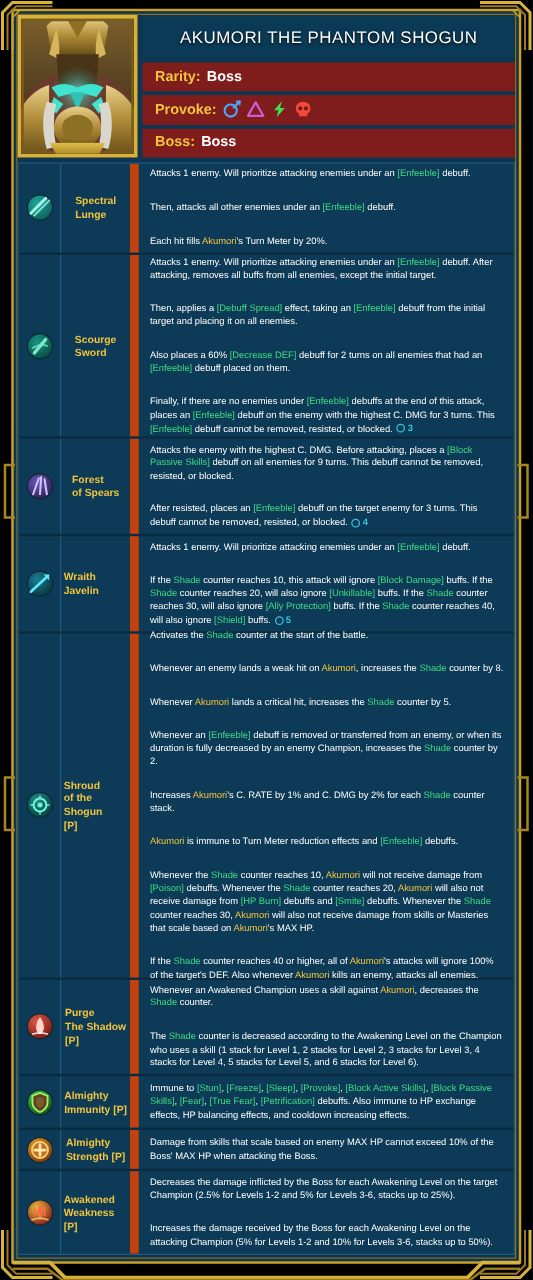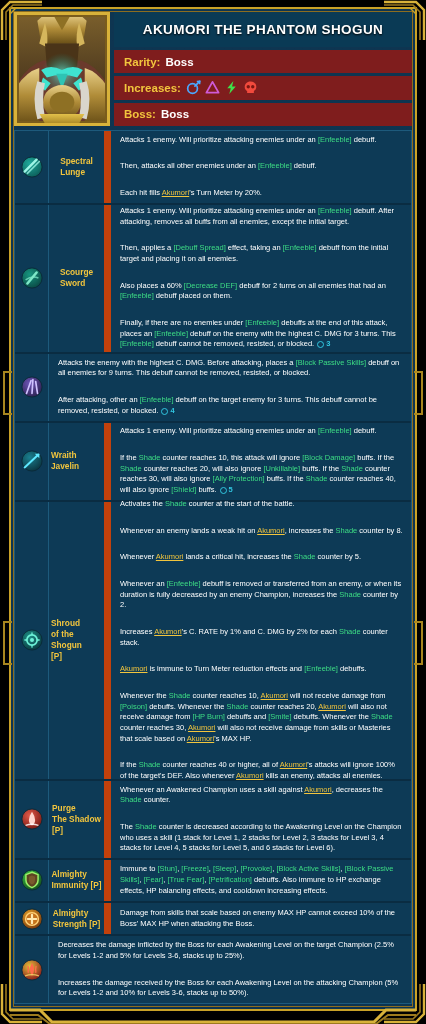--- a/index.html
+++ b/index.html
@@ -81,21 +81,21 @@
     bottom:-3px; width:56px; height:12px;
     background:linear-gradient(180deg,#e2c04a,#9c7a1e);
     clip-path:polygon(10% 0,90% 0,78% 100%,22% 100%);
     z-index:5;
   }
 
   .hdr-right{ flex:1; display:flex; flex-direction:column; gap:3px; }
   .title-bar{
     background:#0a3a55;
     height:36px; display:flex; align-items:center; justify-content:center;
-    color:#ffffff; font-size:13.5px; font-weight:bold; letter-spacing:.4px;
+    color:#ffffff; font-size:13.5px; font-weight:normal; letter-spacing:.4px;
     text-shadow:0 1px 2px #000;
   }
   .info-row{
     background:#7f1d1d;
     height:24px; display:flex; align-items:center; gap:5px;
     padding:0 10px;
     font-size:11.5px;
   }
   .info-label{ color:#f2c53d; font-weight:bold; }
   .info-value{ color:#ffffff; font-weight:bold; }
@@ -136,21 +136,21 @@
     flex:1;
     padding:6px 8px 6px 9px;
     color:#ffffff;
     font-size:7.5px;
     line-height:1.42;
     display:flex; flex-direction:column; justify-content:center;
     gap:16px;
   }
   .sk-para{ margin:0; }
   .eff{ color:#3ddc84; }
-  .eff-y{ color:#f2c53d;text-decoration:underline; }
+  .eff-y{ color:#f2c53d; }
   .cd-badge{
     display:inline-flex; align-items:center; gap:2px;
     vertical-align:middle; margin-left:3px;
   }
   .cd-dot{
     width:7px; height:7px; border-radius:50%;
     border:1.4px solid #31c6e0; background:transparent;
     display:inline-block;
   }
   .cd-num{ color:#31c6e0; font-size:7.5px; font-weight:bold; }
@@ -268,21 +268,21 @@
 
       <div class="hdr-right">
         <div class="title-bar">AKUMORI THE PHANTOM SHOGUN</div>
 
         <div class="info-row">
           <span class="info-label">Rarity:</span>
           <span class="info-value">Boss</span>
         </div>
 
         <div class="info-row">
-          <span class="info-label">Increases:</span>
+          <span class="info-label">Provoke:</span>
           <span class="aff-icons">
             <svg width="15" height="15" viewBox="0 0 16 16">
               <circle cx="7" cy="9" r="5.2" fill="none" stroke="#4aa8ff" stroke-width="1.8"></circle>
               <path d="M9.5 6.5 L14.5 1.5" stroke="#4aa8ff" stroke-width="1.8" stroke-linecap="round"></path>
               <path d="M11.5 1.5 L14.8 1.2 L14.5 4.5" fill="none" stroke="#4aa8ff" stroke-width="1.6" stroke-linejoin="round"></path>
             </svg>
             <svg width="15" height="15" viewBox="0 0 16 16">
               <path d="M8 2 L14.5 13.5 L1.5 13.5 Z" fill="none" stroke="#cf5bd8" stroke-width="1.9" stroke-linejoin="round"></path>
             </svg>
             <svg width="15" height="15" viewBox="0 0 16 16">
@@ -356,23 +356,24 @@
               <defs>
                 <radialGradient id="g_forestofspearsicon" cx="38%" cy="32%" r="72%">
                   <stop offset="0%" stop-color="#6d55b8"></stop>
                   <stop offset="100%" stop-color="#2b2150"></stop>
                 </radialGradient>
               </defs>
               <circle cx="12" cy="12" r="11" fill="url(#g_forestofspearsicon)" stroke="#0a2a38" stroke-width="1"></circle>
               <path d="M6 19 L11 5 M12 19 L13 4 M18 19 L16 6" stroke="#cfc3ff" stroke-width="1.8" stroke-linecap="round"></path>
             </svg>
           </div>
+          <div class="sk-name-cell">Forest<br>of Spears</div>
           <div class="sk-desc-cell">
             <p class="sk-para"><span>Attacks the enemy with the highest C. DMG. Before attacking, places a </span><span class="eff">[Block Passive Skills]</span><span> debuff on all enemies for 9 turns. This debuff cannot be removed, resisted, or blocked.</span></p>
-            <p class="sk-para"><span>After attacking, other an </span><span class="eff">[Enfeeble]</span><span> debuff on the target enemy for 3 turns. This debuff cannot be removed, resisted, or blocked.</span><span class="cd-badge">
+            <p class="sk-para"><span>After resisted, places an </span><span class="eff">[Enfeeble]</span><span> debuff on the target enemy for 3 turns. This debuff cannot be removed, resisted, or blocked.</span><span class="cd-badge">
                 <span class="cd-dot"></span>
                 <span class="cd-num">4</span>
               </span></p>
           </div>
         </div>
         <div class="skill-row">
           <div class="sk-icon-cell">
             <svg viewBox="0 0 24 24" class="sk-icon">
               <defs>
                 <radialGradient id="g_wraithjavelinicon" cx="38%" cy="32%" r="72%">
@@ -487,20 +488,21 @@
                   <stop offset="0%" stop-color="#e2c23a"></stop>
                   <stop offset="100%" stop-color="#8a1a1a"></stop>
                 </radialGradient>
               </defs>
               <circle cx="12" cy="12" r="11" fill="url(#g_awakenedweaknessicon)" stroke="#0a2a38" stroke-width="1"></circle>
               <path d="M12 4 Q14.6 8.6 14.2 12 Q13.8 15.6 12 19 Q10.2 15.6 9.8 12 Q9.4 8.6 12 4 Z" fill="#ff6a4a"></path>
               <path d="M7.6 8 Q8.6 11.4 7.8 14.4 M16.4 8 Q15.4 11.4 16.2 14.4" stroke="#ff6a4a" stroke-width="1.5" fill="none" stroke-linecap="round"></path>
               <path d="M4.5 18.5 Q12 15.6 19.5 18.5" fill="none" stroke="#f7d96a" stroke-width="1.4" opacity=".8"></path>
             </svg>
           </div>
+          <div class="sk-name-cell">Awakened<br>Weakness [P]</div>
           <div class="sk-desc-cell">
             <p class="sk-para"><span>Decreases the damage inflicted by the Boss for each Awakening Level on the target Champion (2.5% for Levels 1-2 and 5% for Levels 3-6, stacks up to 25%).</span></p>
             <p class="sk-para"><span>Increases the damage received by the Boss for each Awakening Level on the attacking Champion (5% for Levels 1-2 and 10% for Levels 3-6, stacks up to 50%).</span></p>
           </div>
         </div>
       </div>
 
   </div>
 </div>
 

